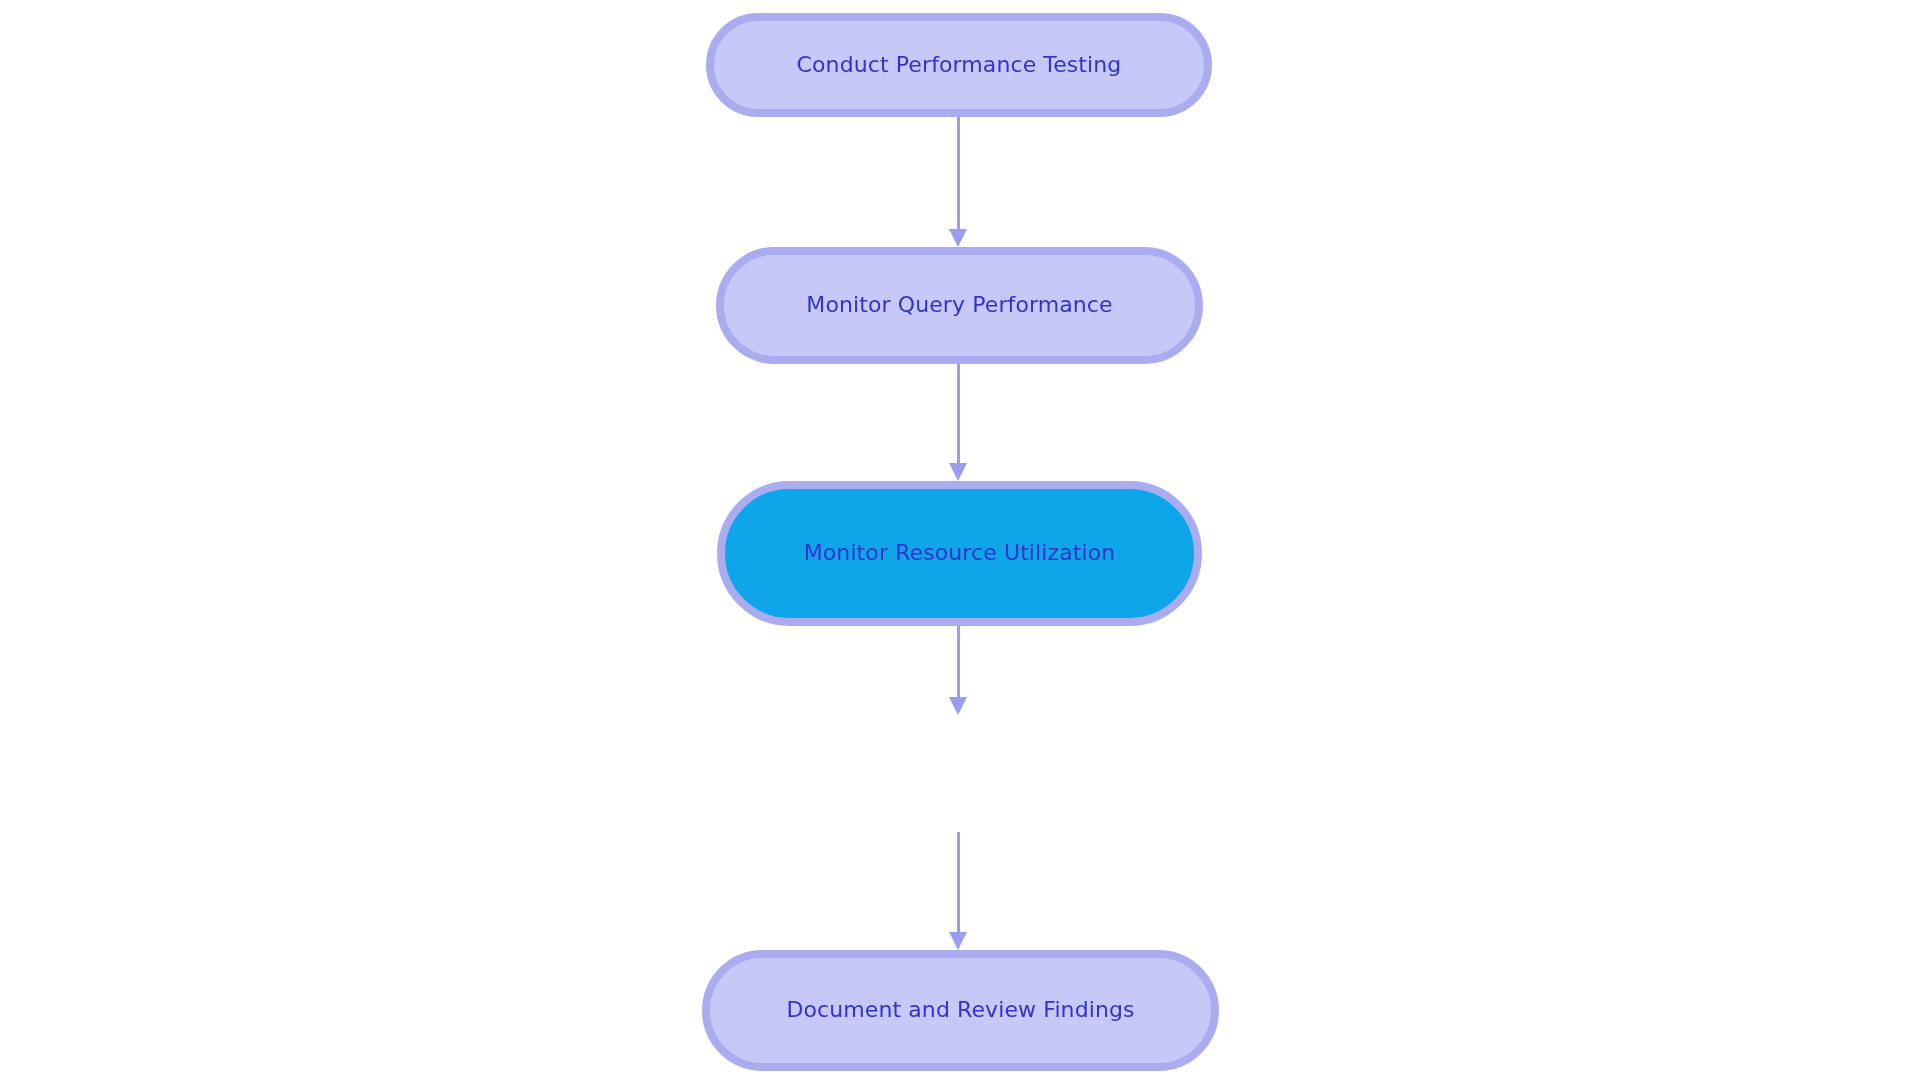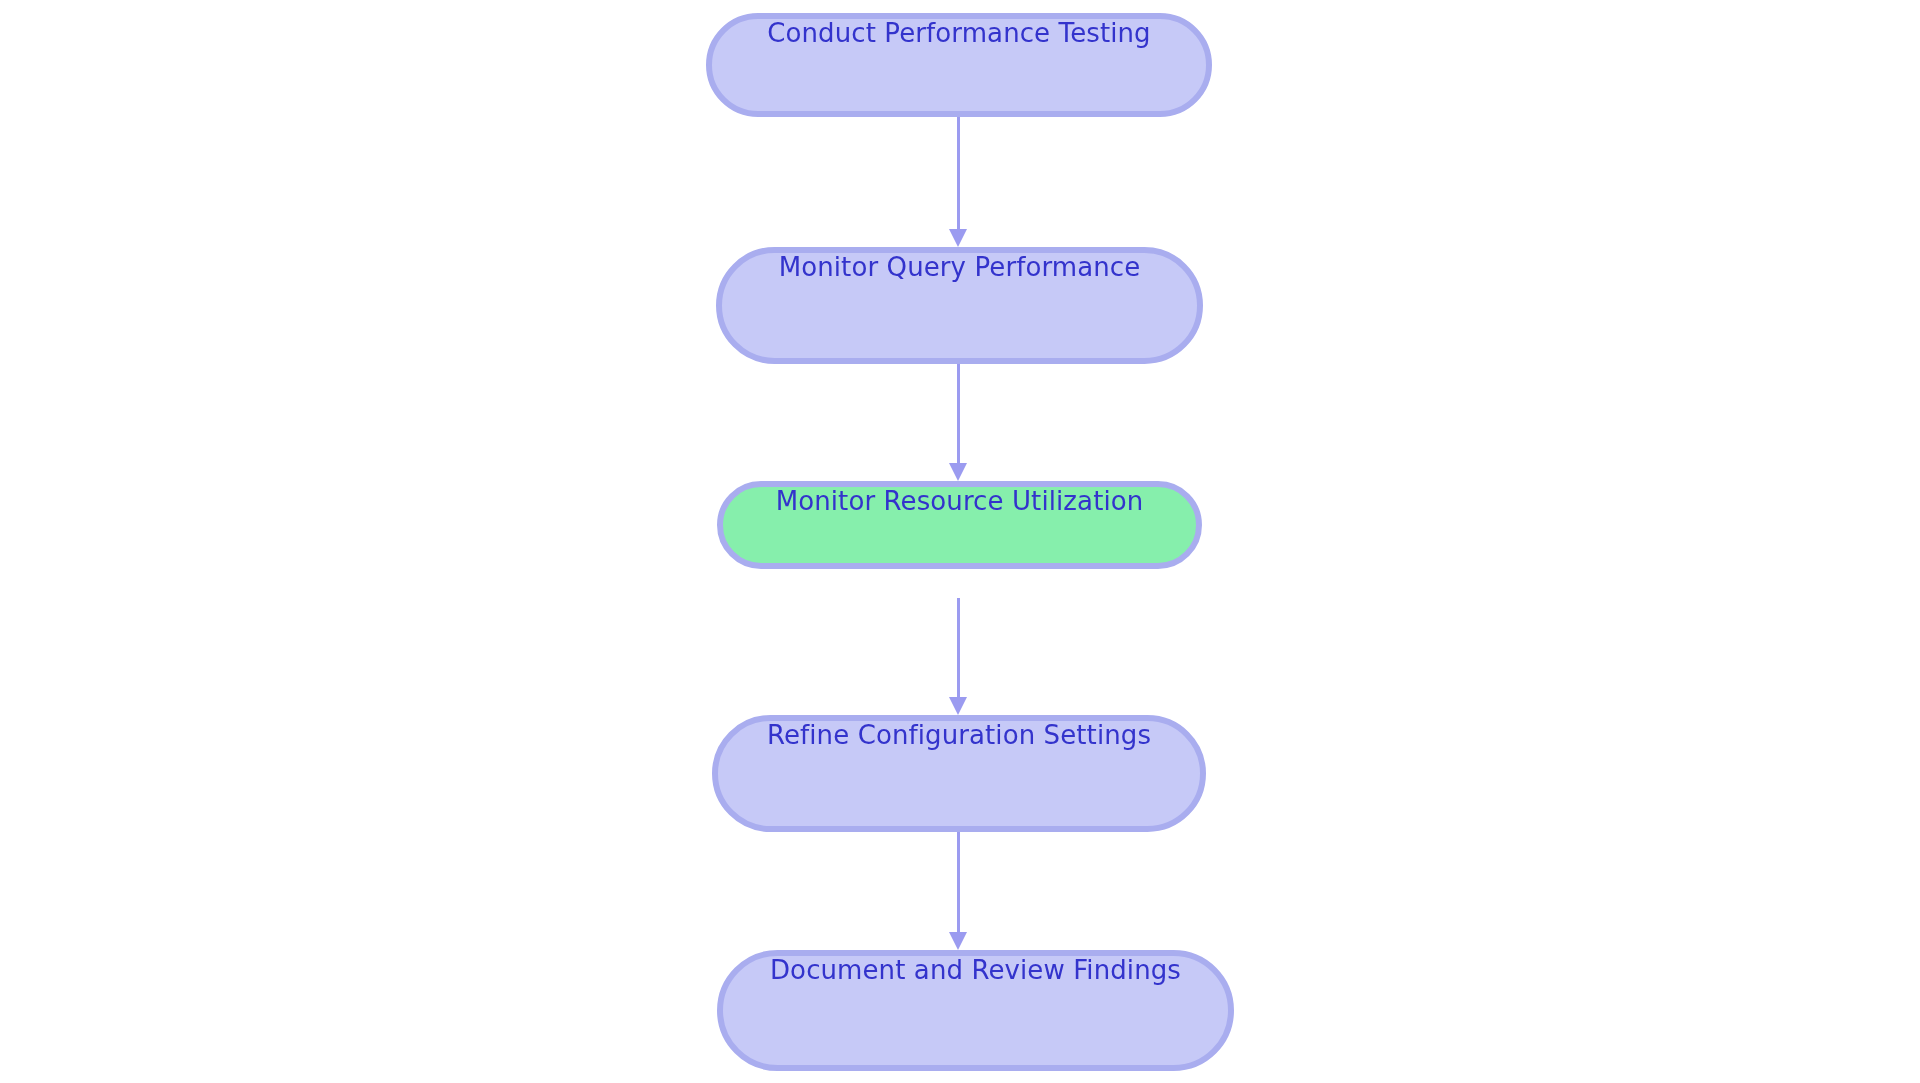--- a/index.html
+++ b/index.html
@@ -19,28 +19,28 @@
     position: relative;
     width: 1920px;
     height: 1083px;
     background: #ffffff;
   }
 
   .flow-node {
     position: absolute;
     box-sizing: border-box;
     display: flex;
-    align-items: flex-start;
+    align-items: center;
     justify-content: center;
     background: #c6c9f7;
-    border: 6px solid #4d7c0f;
+    border: 8px solid #4d7c0f;
     border-radius: 9999px;
     color: #3333cc;
     font-family: "DejaVu Sans", "Liberation Sans", sans-serif;
-    font-size: 26px;
+    font-size: 22px;
     font-weight: 400;
     letter-spacing: 0.1px;
     line-height: 1.1;
     white-space: nowrap;
     user-select: none;
   }
 
   .flow-node .node-label {
     display: block;
     padding: 0 4px;
@@ -92,23 +92,20 @@
     <div class="edge-line" style="left: -1.5px; top: 0px; width: 3px; height: 100px; background: rgb(155, 155, 240);"></div>
     <div class="edge-arrowhead" style="left: -9px; top: 100px; border-top-color: rgb(155, 155, 240);"></div>
   </div>
 
   <div class="flow-node" style="left: 706px; top: 13px; width: 506px; height: 104px; background: rgb(198, 201, 247); border-color: rgb(169, 173, 239); color: rgb(51, 51, 204);">
     <span class="node-label">Conduct Performance Testing</span>
   </div>
   <div class="flow-node" style="left: 716px; top: 247px; width: 487px; height: 117px; background: rgb(198, 201, 247); border-color: rgb(169, 173, 239); color: rgb(51, 51, 204);">
     <span class="node-label">Monitor Query Performance</span>
   </div>
-  <div class="flow-node" style="left: 717px; top: 481px; width: 485px; height: 88px; background: #86efac; border-color: rgb(169, 173, 239); color: rgb(51, 51, 204);">
+  <div class="flow-node" style="left: 717px; top: 481px; width: 485px; height: 145px; background: #0ea5e9; border-color: rgb(169, 173, 239); color: rgb(51, 51, 204);">
     <span class="node-label">Monitor Resource Utilization</span>
   </div>
-  <div class="flow-node" style="left: 712px; top: 715px; width: 494px; height: 117px; background: rgb(198, 201, 247); border-color: rgb(169, 173, 239); color: rgb(51, 51, 204);">
-    <span class="node-label">Refine Configuration Settings</span>
-  </div>
-  <div class="flow-node" style="left: 717px; top: 950px; width: 517px; height: 121px; background: rgb(198, 201, 247); border-color: rgb(169, 173, 239); color: rgb(51, 51, 204);">
+  <div class="flow-node" style="left: 702px; top: 950px; width: 517px; height: 121px; background: rgb(198, 201, 247); border-color: rgb(169, 173, 239); color: rgb(51, 51, 204);">
     <span class="node-label">Document and Review Findings</span>
   </div>
 
 </div>
 
 </body></html>

